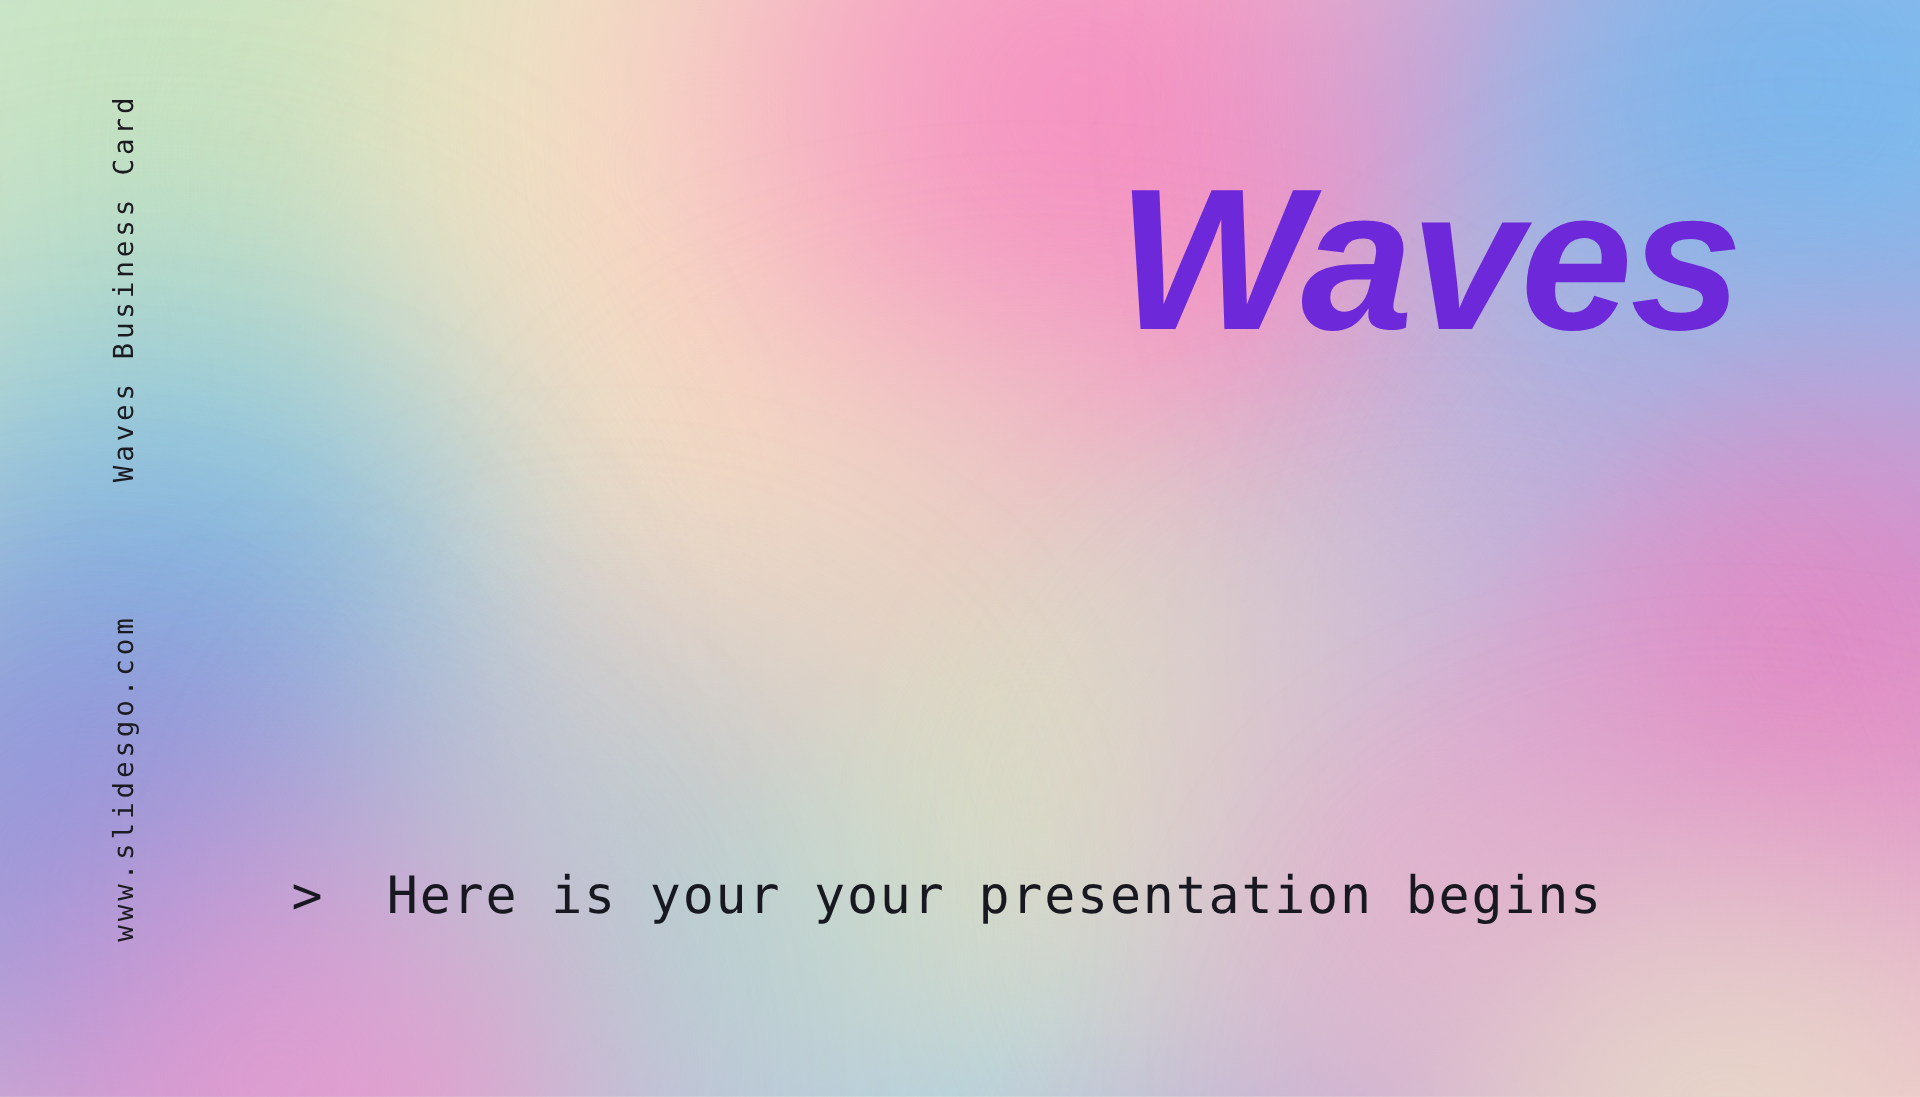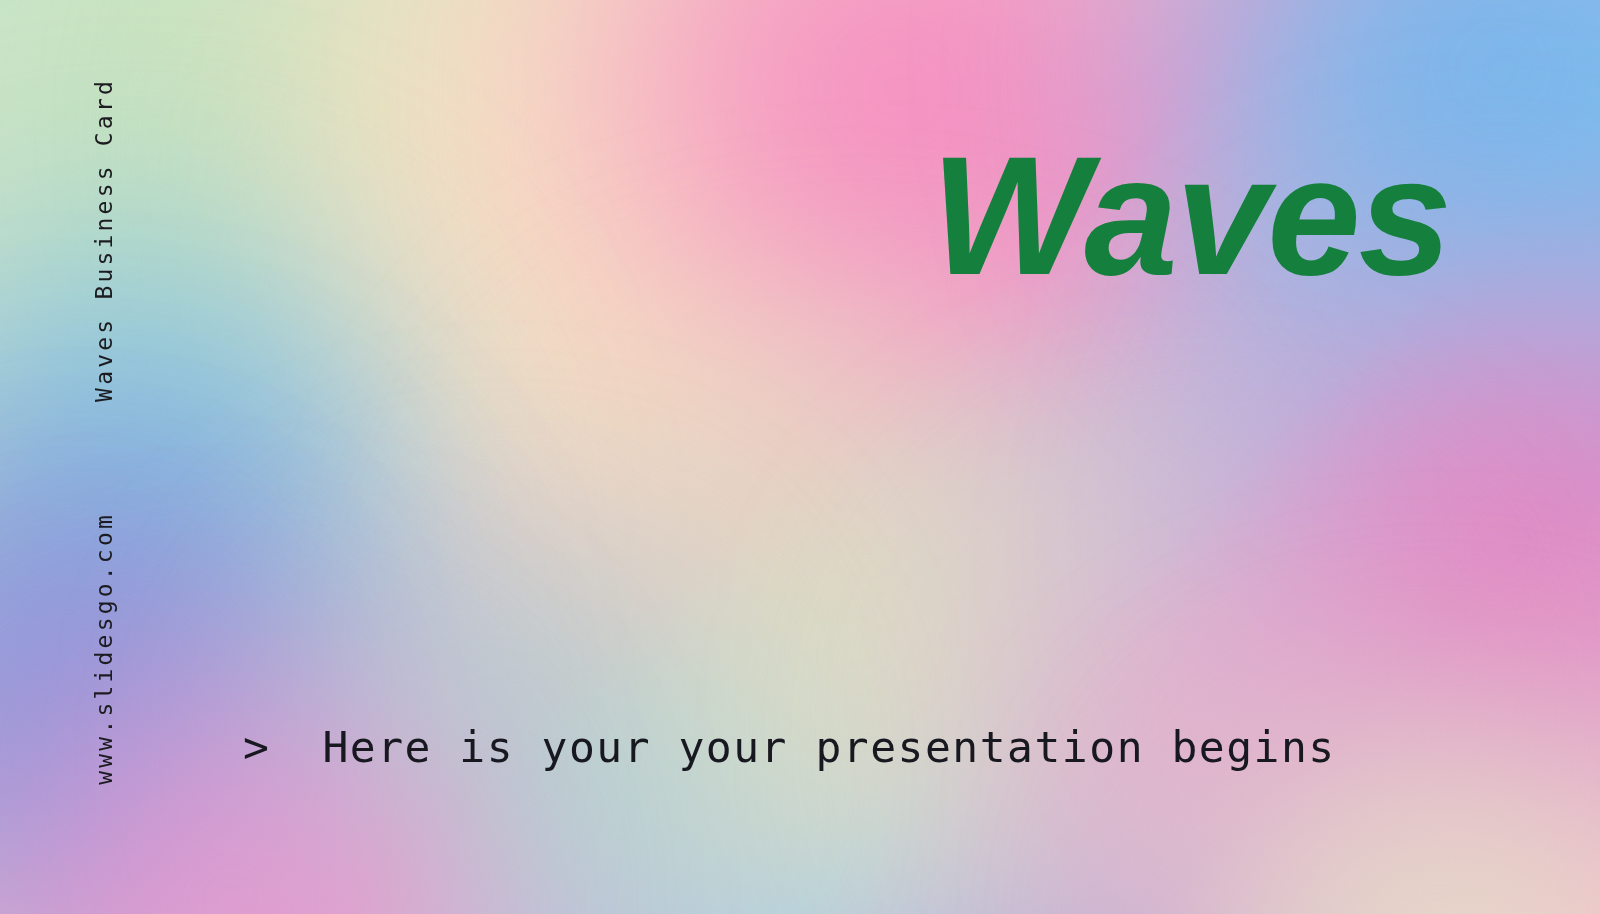--- a/index.html
+++ b/index.html
@@ -105,21 +105,21 @@
     right: 150px;
     top: 138px;
     width: 1000px;
     text-align: right;
     font-family: "Liberation Sans", "DejaVu Sans", sans-serif;
     font-weight: 700;
     font-style: italic;
     font-size: 168px;
     line-height: 0.935;
     letter-spacing: -2px;
-    color: #15803d;
+    color: #6d28d9;
   }
   .headline .ln { display: block; }
 
   
   .subtitle {
     position: absolute;
     left: 243px;
     top: 722px;
     display: flex;
     align-items: baseline;

